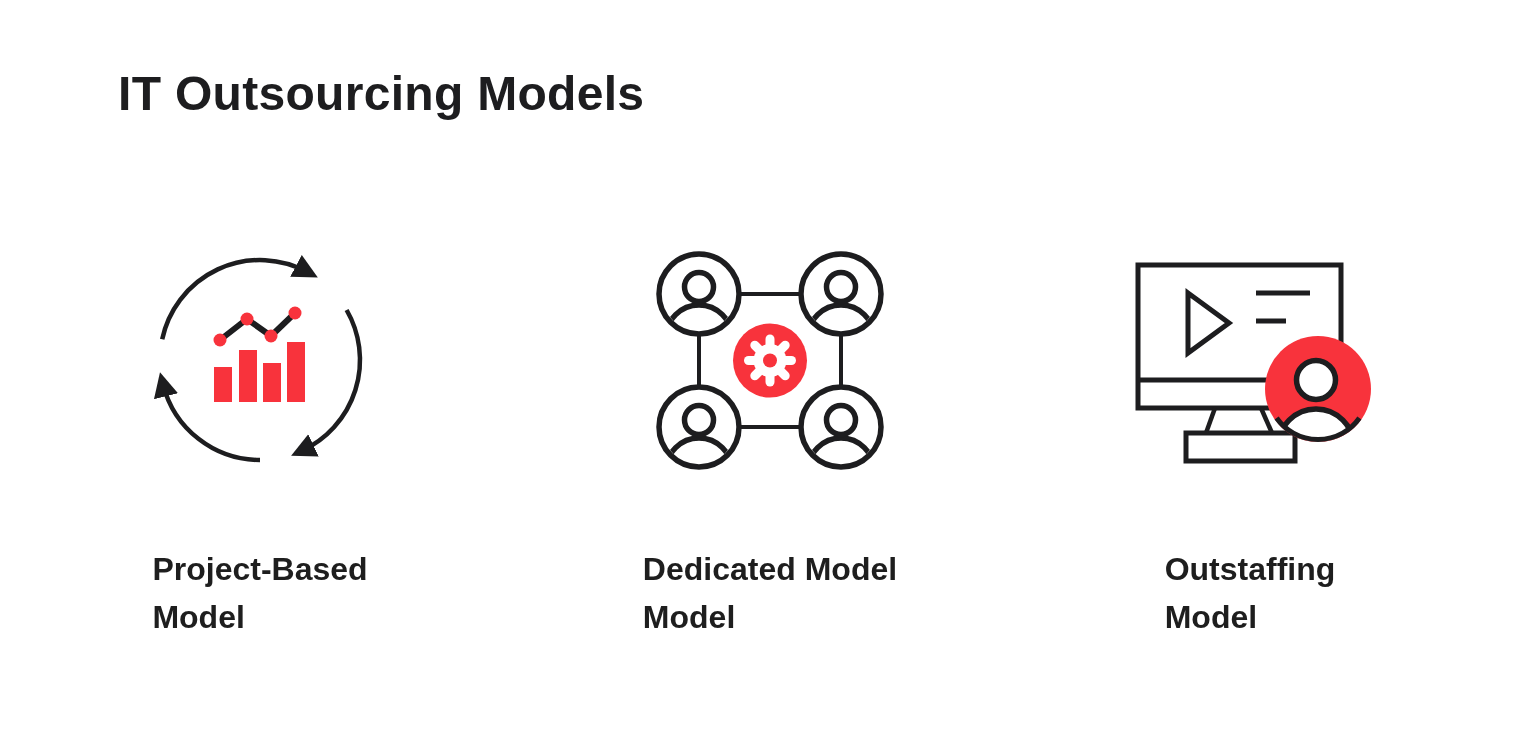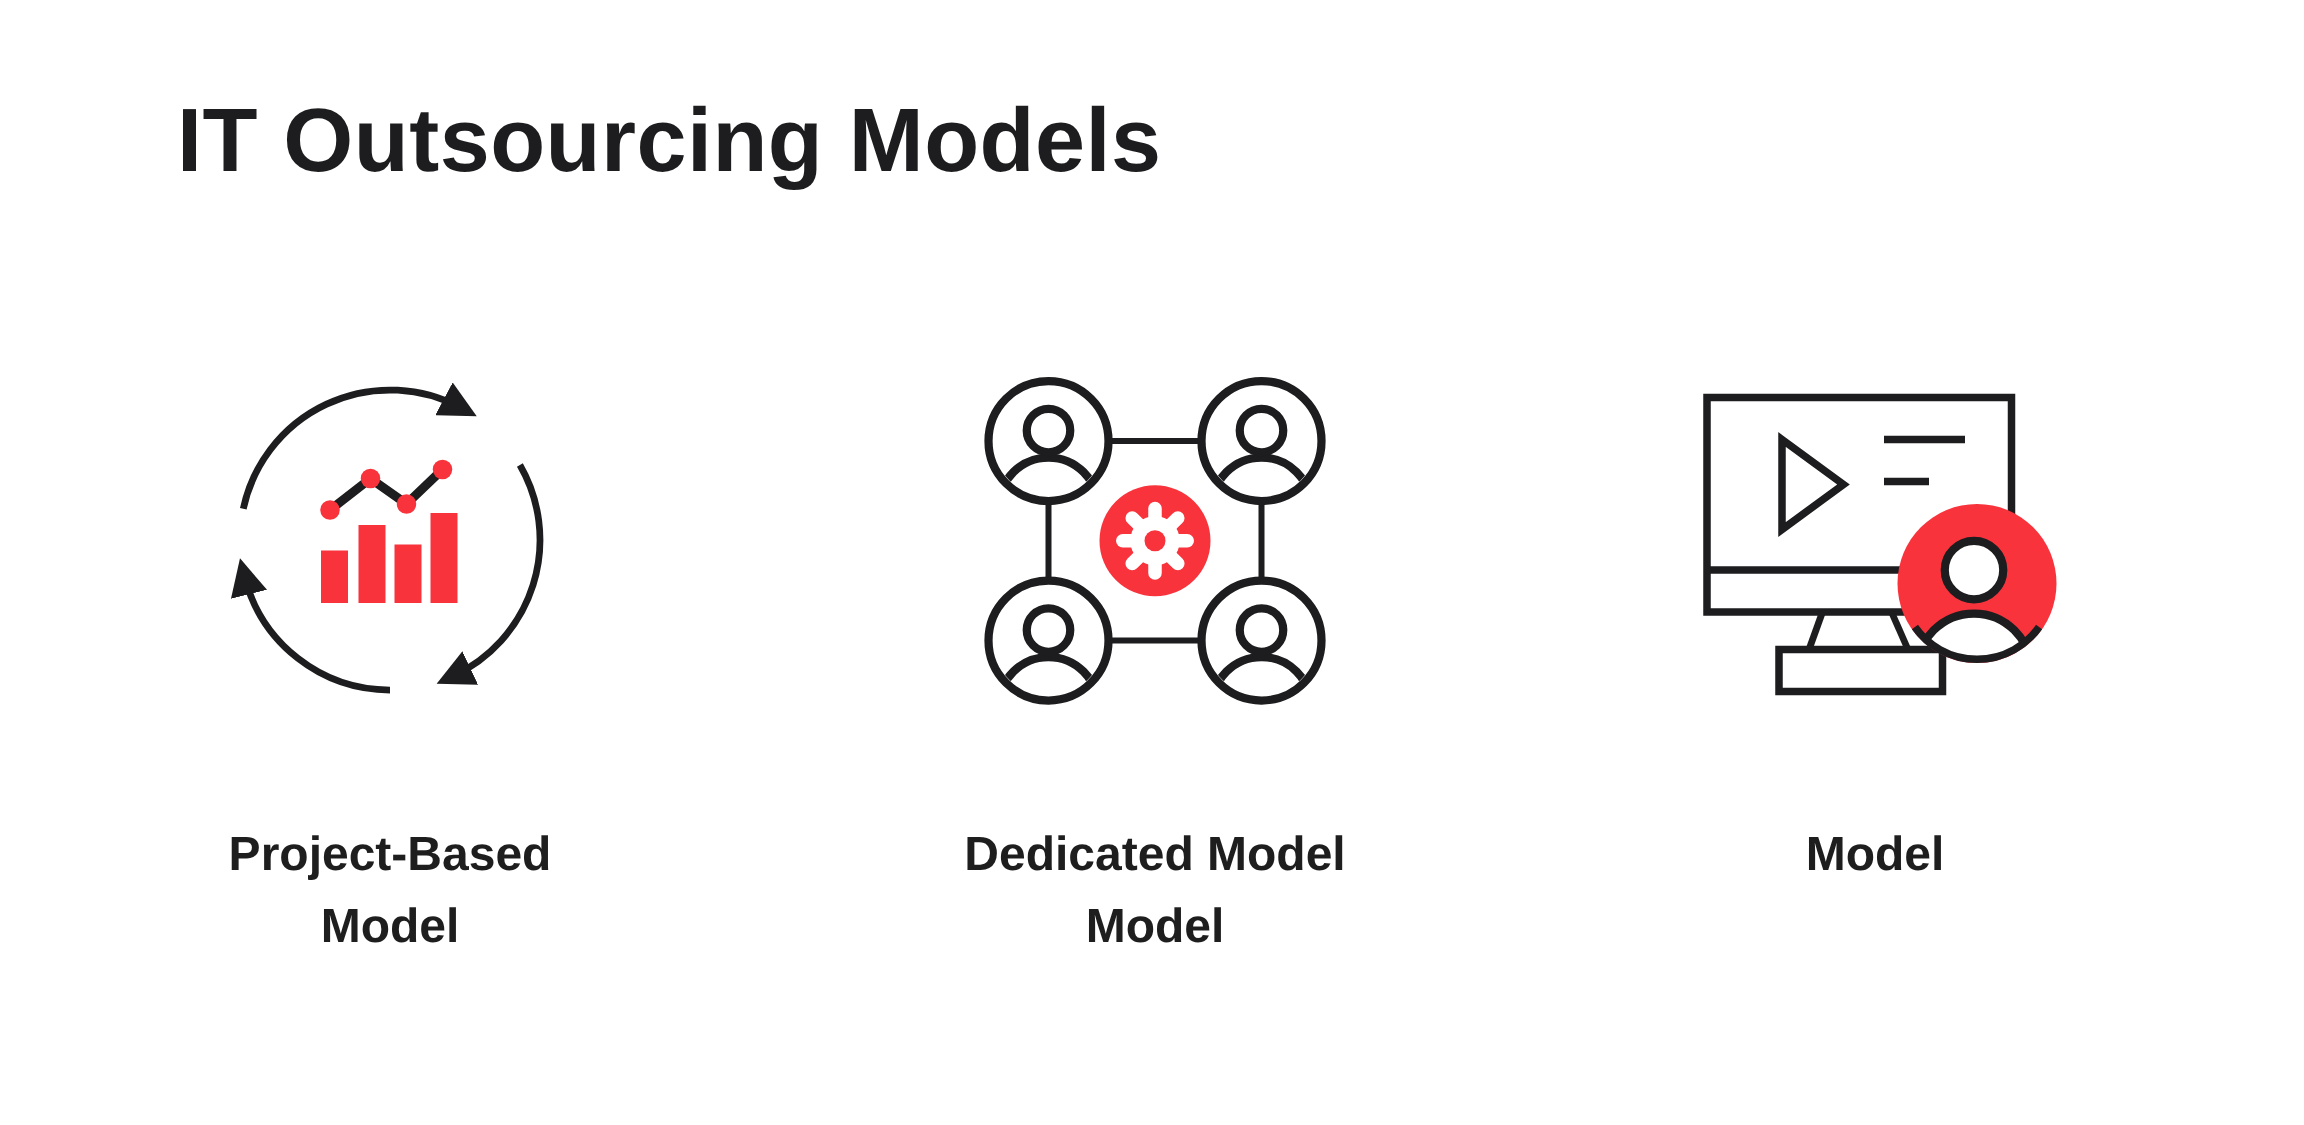--- a/index.html
+++ b/index.html
@@ -4,32 +4,32 @@
 <style>
   :root { --red:#F8333C; --ink:#1D1D1F; }
   * { box-sizing:border-box; }
   html,body { margin:0; padding:0; }
   body {
     width:1536px; height:750px; background:#ffffff; overflow:hidden;
     font-family:"Liberation Sans", sans-serif; color:var(--ink);
   }
   .page-title {
     margin:72px 0 0 118px;
-    font-size:60px; line-height:44px; font-weight:700;
+    font-size:48px; line-height:44px; font-weight:700;
     letter-spacing:0.3px; color:var(--ink);
   }
   .models-row {
     display:grid;
     grid-template-columns:520px 500px 460px;
     margin-top:119px;
   }
   .model-card { display:flex; flex-direction:column; align-items:center; }
   .icon-box { height:250px; display:flex; align-items:center; justify-content:center; }
   .model-label {
-    margin-top:60px; text-align:center;
+    margin-top:60px; 
     font-size:32px; line-height:48px; font-weight:700; color:#1E1E1E;
   }
   .model-label span { display:block; }
   
   .s-ink { stroke:var(--ink); fill:none; }
   .f-ink { fill:var(--ink); }
   .f-red { fill:var(--red); }
   .f-white { fill:#ffffff; }
   .head, .shoulders { fill:#ffffff; stroke:var(--ink); }
 </style>
@@ -173,17 +173,18 @@
           <circle class="f-red" cx="190" cy="134" r="53"></circle>
           <g clip-path="url(#cpOut)">
             <circle class="shoulders" stroke-width="5.5" cx="188" cy="192" r="38"></circle>
           </g>
           <path class="s-ink" stroke-width="5" d="M231.4 163 A50.5 50.5 0 0 1 148.6 163"></path>
           <circle class="head" stroke-width="5.5" cx="188" cy="125" r="19.5"></circle>
         </g>
       </svg>
     </div>
     <div class="model-label">
+      <span>Outstaffing</span>
       <span>Model</span>
     </div>
   </div>
 
 </div>
 
 </body></html>

